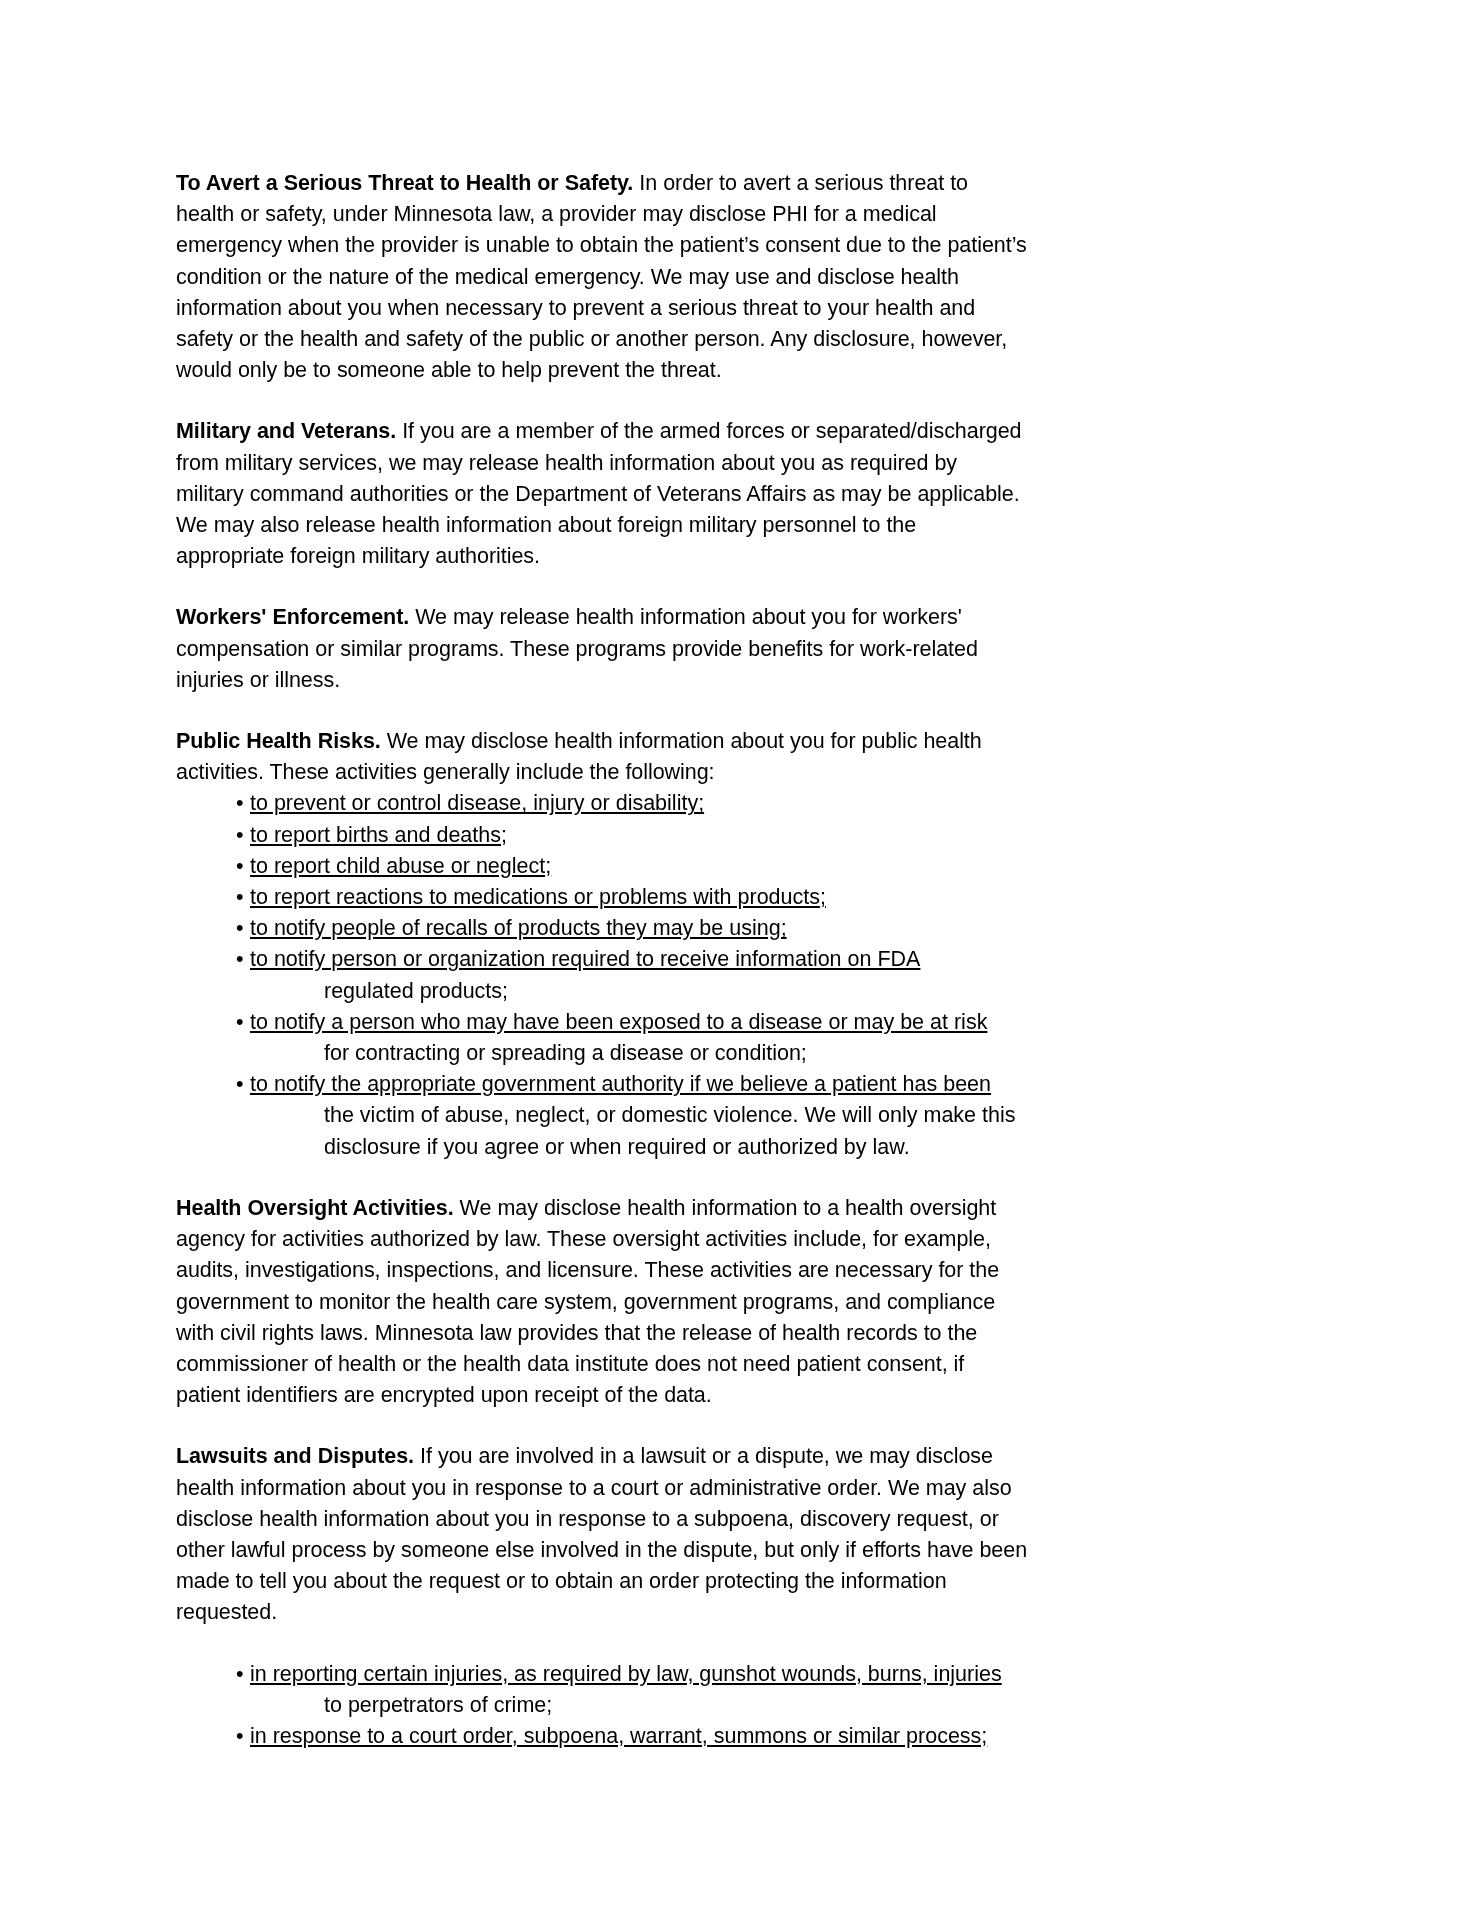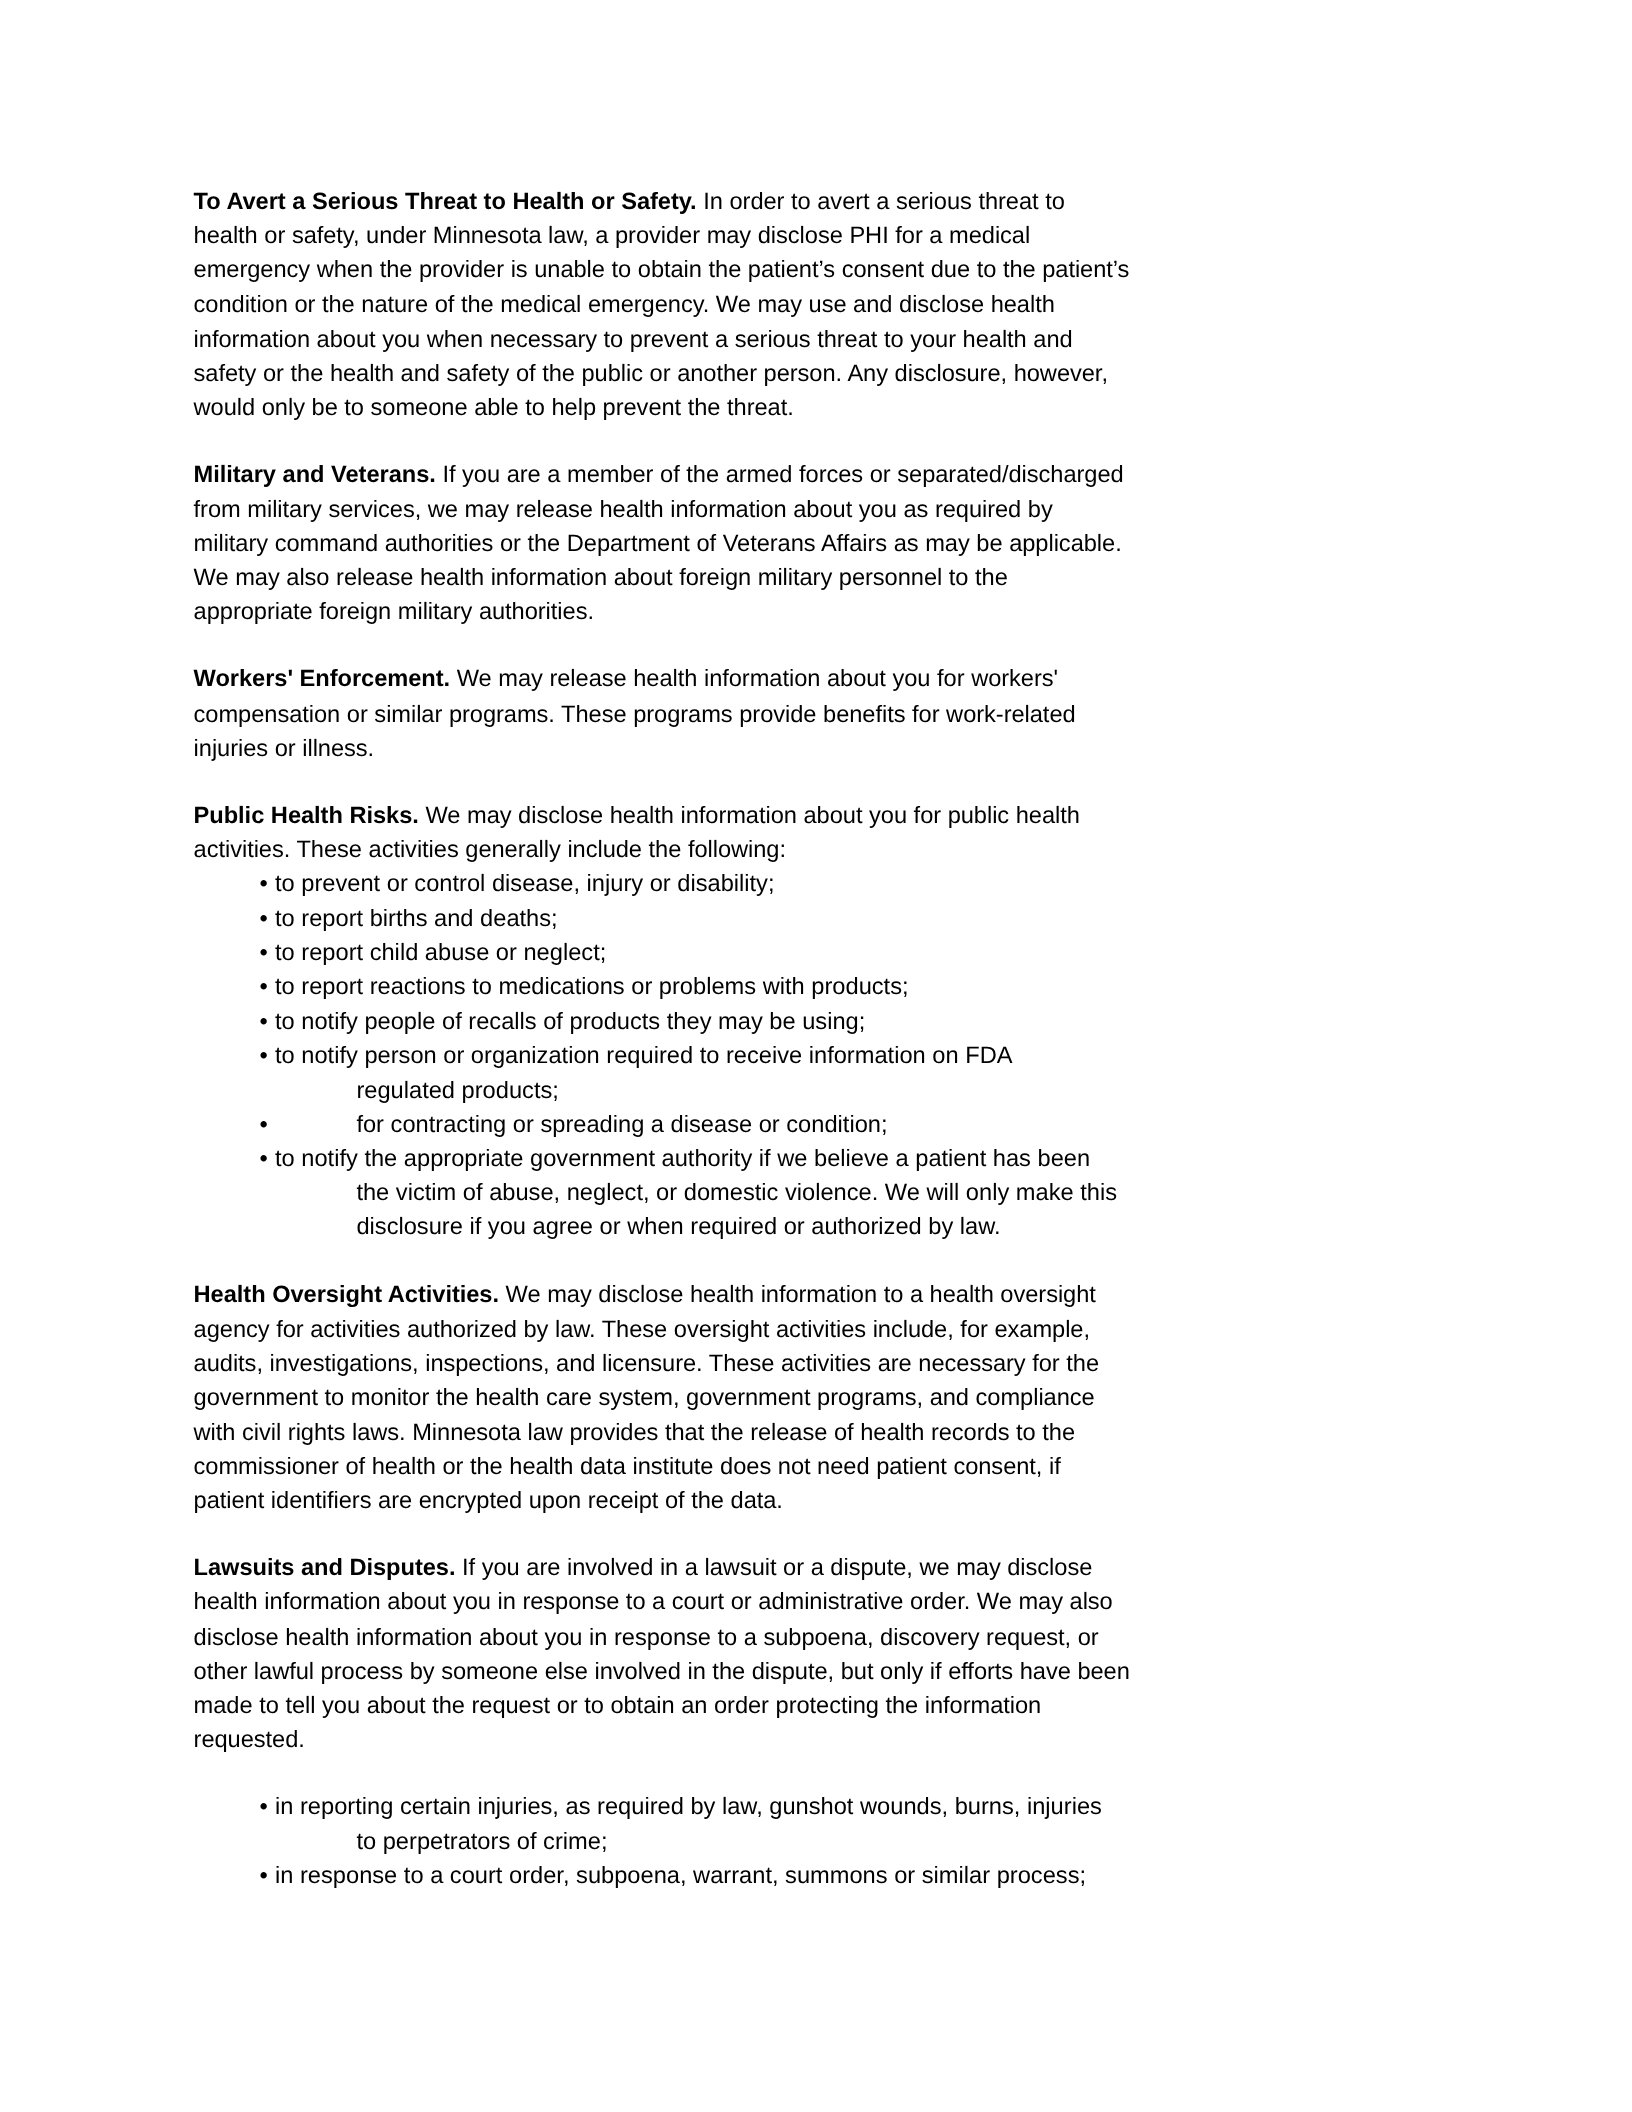--- a/index.html
+++ b/index.html
@@ -61,20 +61,21 @@
   }
   .bullet-dot {
     position: absolute;
     left: 74px;
     top: 0;
     font-size: 21.5px;
     line-height: 31.2px;
   }
   .bullet-text {
     display: inline;
+    text-decoration: underline;
   }
 </style>
 </head>
 <body>
 
 <div class="page">
   <div class="doc-body">
 
     <div class="section">
       <p class="para"><span class="lead">To Avert a Serious Threat to Health or Safety.</span><span>  In order to avert a serious threat to health or safety, under Minnesota law, a provider may disclose PHI for a medical emergency when the provider is unable to obtain the patient’s consent due to the patient’s condition or the nature of the medical emergency.  We may use and disclose health information about you when necessary to prevent a serious threat to your health and safety or the health and safety of the public or another person. Any disclosure, however, would only be to someone able to help prevent the threat.</span></p>
@@ -90,21 +91,21 @@
 
     <div class="section">
       <p class="para"><span class="lead">Public Health Risks.</span><span> We may disclose health information about you for public health activities. These activities generally include the following:</span></p>
       <ul class="bullet-list">
           <li class="bullet-item"><span class="bullet-dot">•</span><span class="bullet-text">to prevent or control disease, injury or disability;</span></li>
           <li class="bullet-item"><span class="bullet-dot">•</span><span class="bullet-text">to report births and deaths;</span></li>
           <li class="bullet-item"><span class="bullet-dot">•</span><span class="bullet-text">to report child abuse or neglect;</span></li>
           <li class="bullet-item"><span class="bullet-dot">•</span><span class="bullet-text">to report reactions to medications or problems with products;</span></li>
           <li class="bullet-item"><span class="bullet-dot">•</span><span class="bullet-text">to notify people of recalls of products they may be using;</span></li>
           <li class="bullet-item"><span class="bullet-dot">•</span><span class="bullet-text">to notify person or organization required to receive information on FDA</span><span class="cont">regulated products;</span></li>
-          <li class="bullet-item"><span class="bullet-dot">•</span><span class="cont">for contracting or spreading a disease or condition;</span></li>
+          <li class="bullet-item"><span class="bullet-dot">•</span><span class="bullet-text">to notify a person who may have been exposed to a disease or may be at risk</span><span class="cont">for contracting or spreading a disease or condition;</span></li>
           <li class="bullet-item"><span class="bullet-dot">•</span><span class="bullet-text">to notify the appropriate government authority if we believe a patient has been</span><span class="cont">the victim of abuse, neglect, or domestic violence. We will only make this</span><span class="cont">disclosure if you agree or when required or authorized by law.</span></li>
         </ul>
     </div>
 
     <div class="section">
       <p class="para"><span class="lead">Health Oversight Activities.</span><span> We may disclose health information to a health oversight agency for activities authorized by law. These oversight activities include, for example, audits, investigations, inspections, and licensure. These activities are necessary for the government to monitor the health care system, government programs, and compliance with civil rights laws.  Minnesota law provides that the release of health records to the commissioner of health or the health data institute does not need patient consent, if patient identifiers are encrypted upon receipt of the data.</span></p>
     </div>
 
     <div class="section">
       <p class="para"><span class="lead">Lawsuits and Disputes.</span><span> If you are involved in a lawsuit or a dispute, we may disclose health information about you in response to a court or administrative order. We may also disclose health information about you in response to a subpoena, discovery request, or other lawful process by someone else involved in the dispute, but only if efforts have been made to tell you about the request or to obtain an order protecting the information requested.</span></p>

